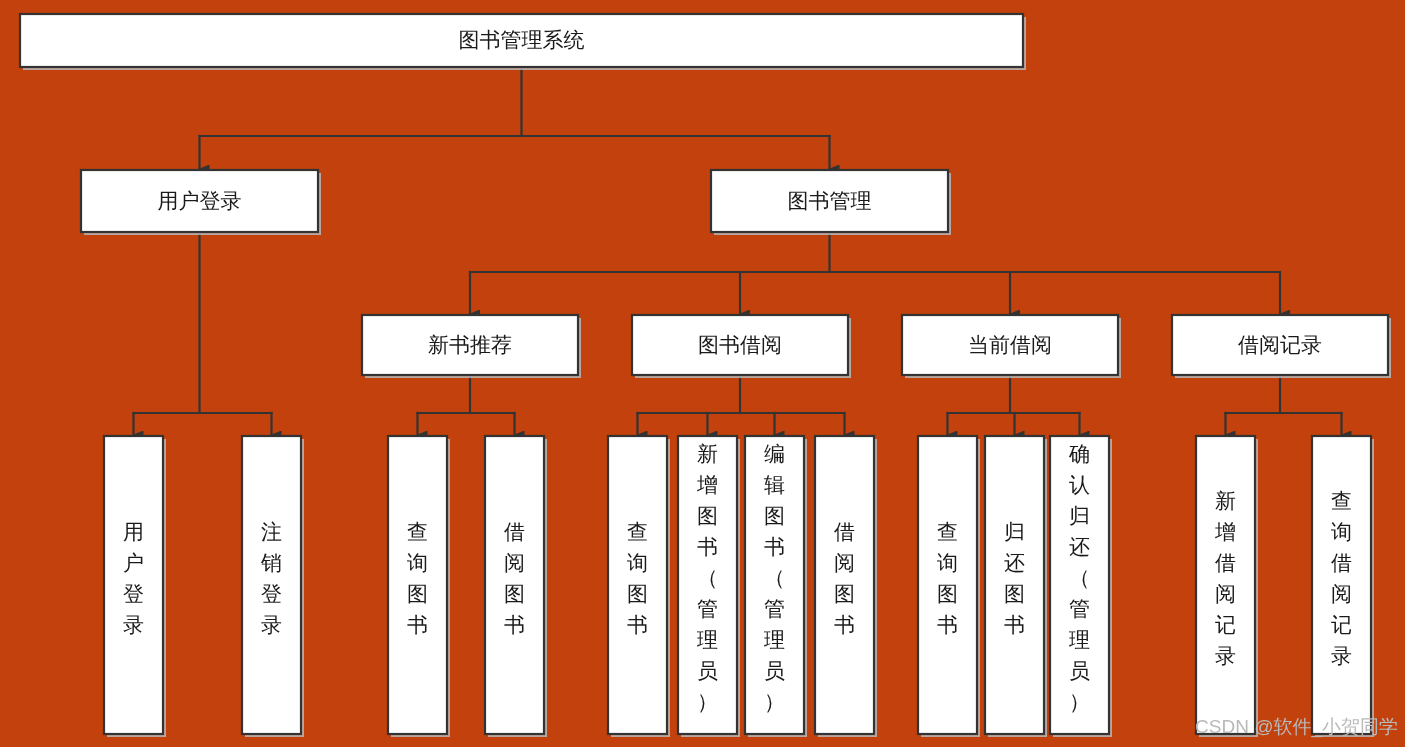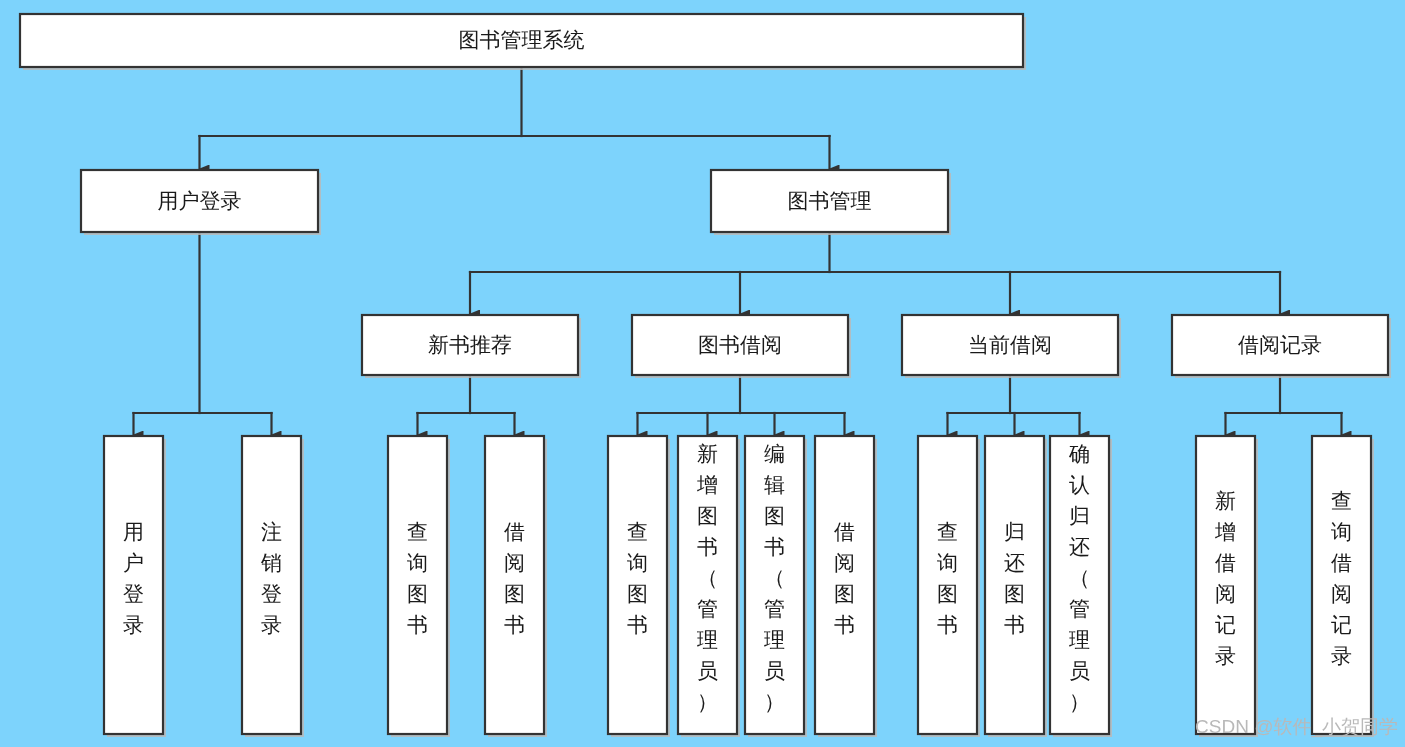--- a/index.html
+++ b/index.html
@@ -8,21 +8,21 @@
     padding: 0;
     background: #ffffff;
   }
   body {
     font-family: "Liberation Sans", "DejaVu Sans", sans-serif;
   }
   #diagram-root {
     position: relative;
     width: 1405px;
     height: 747px;
-    background: #7dd3fc;
+    background: #c2410c;
     overflow: hidden;
   }
   svg#tree-svg {
     position: absolute;
     top: 0;
     left: 0;
     width: 1405px;
     height: 747px;
     display: block;
   }

